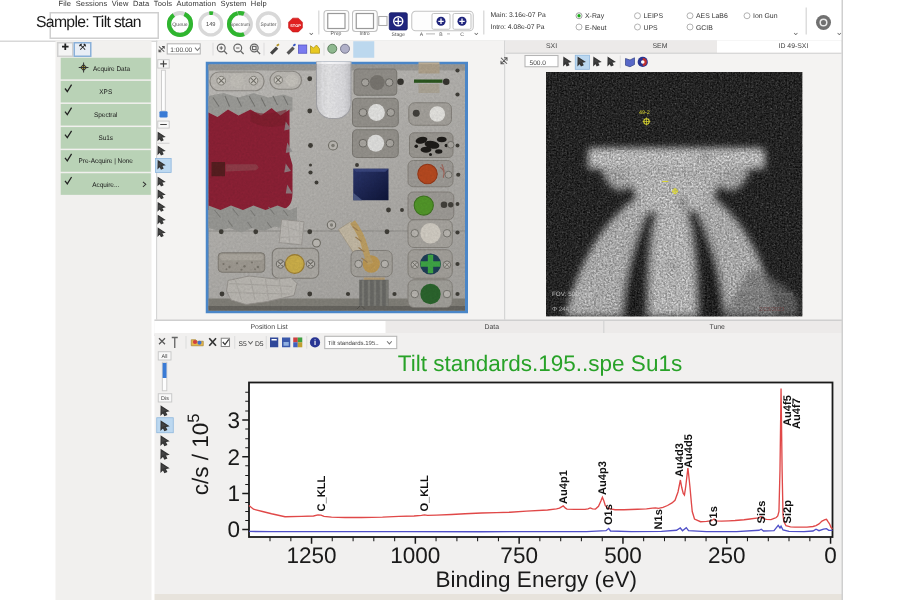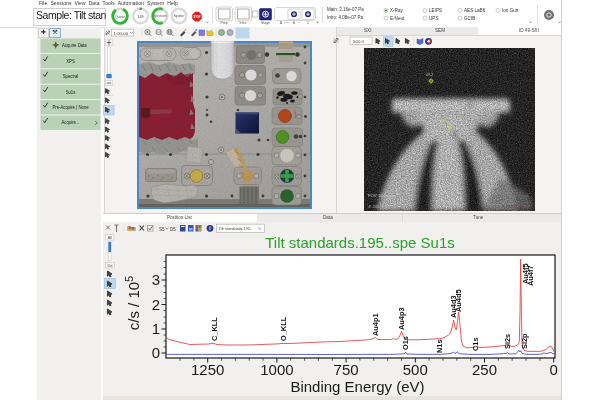--- a/index.html
+++ b/index.html
@@ -4,21 +4,21 @@
 body{width:600px;height:400px;overflow:hidden;position:relative;background:#fff;
 font-family:"Liberation Sans",sans-serif;-webkit-font-smoothing:antialiased}
 .abs{position:absolute}
 .t45{font-size:4.5px;color:#333}
 </style></head>
 <body>
 
 <div class="abs" style="left:39px;top:0px;font-size:5px;color:#333;letter-spacing:0.1px">File&nbsp;&nbsp;Sessions&nbsp;&nbsp;View&nbsp;&nbsp;Data&nbsp;&nbsp;Tools&nbsp;&nbsp;Automation&nbsp;&nbsp;System&nbsp;&nbsp;Help</div>
 
 <div class="abs" style="left:33px;top:8px;width:71px;height:16px;background:#fff;border:1px solid #cfcfcf"></div>
-<div class="abs" style="left:36px;top:9px;font-size:10.5px;color:#1a1a1a;letter-spacing:-0.45px;white-space:nowrap">Sample: Tilt stan</div>
+<div class="abs" style="left:24px;top:9px;font-size:10.5px;color:#1a1a1a;letter-spacing:-0.45px;white-space:nowrap">Sample: Tilt stan</div>
 
 <svg class="abs" style="left:108px;top:4px" width="105" height="24" viewBox="0 0 105 24">
 
   <circle cx="12" cy="12" r="7.3" fill="#fdfdfd" stroke="#d6d6d6" stroke-width="2.6"></circle>
   <circle cx="12" cy="12" r="7.3" fill="none" stroke="#2fb52f" stroke-width="2.8" stroke-dasharray="38.2 7.7" stroke-dashoffset="-3" transform="rotate(-90 12 12)"></circle>
   <text x="12" y="13.6" font-size="3.4" text-anchor="middle" fill="#555">Queue</text>
 
   <circle cx="32.5" cy="12" r="7.3" fill="#fdfdfd" stroke="#d8d8d8" stroke-width="2.2"></circle>
   <path d="M31.5 4.8 A7.3 7.3 0 0 1 34 4.9" stroke="#2fb52f" stroke-width="2.4" fill="none"></path>
   <text x="32.5" y="13.6" font-size="3.8" text-anchor="middle" fill="#444">149</text>

